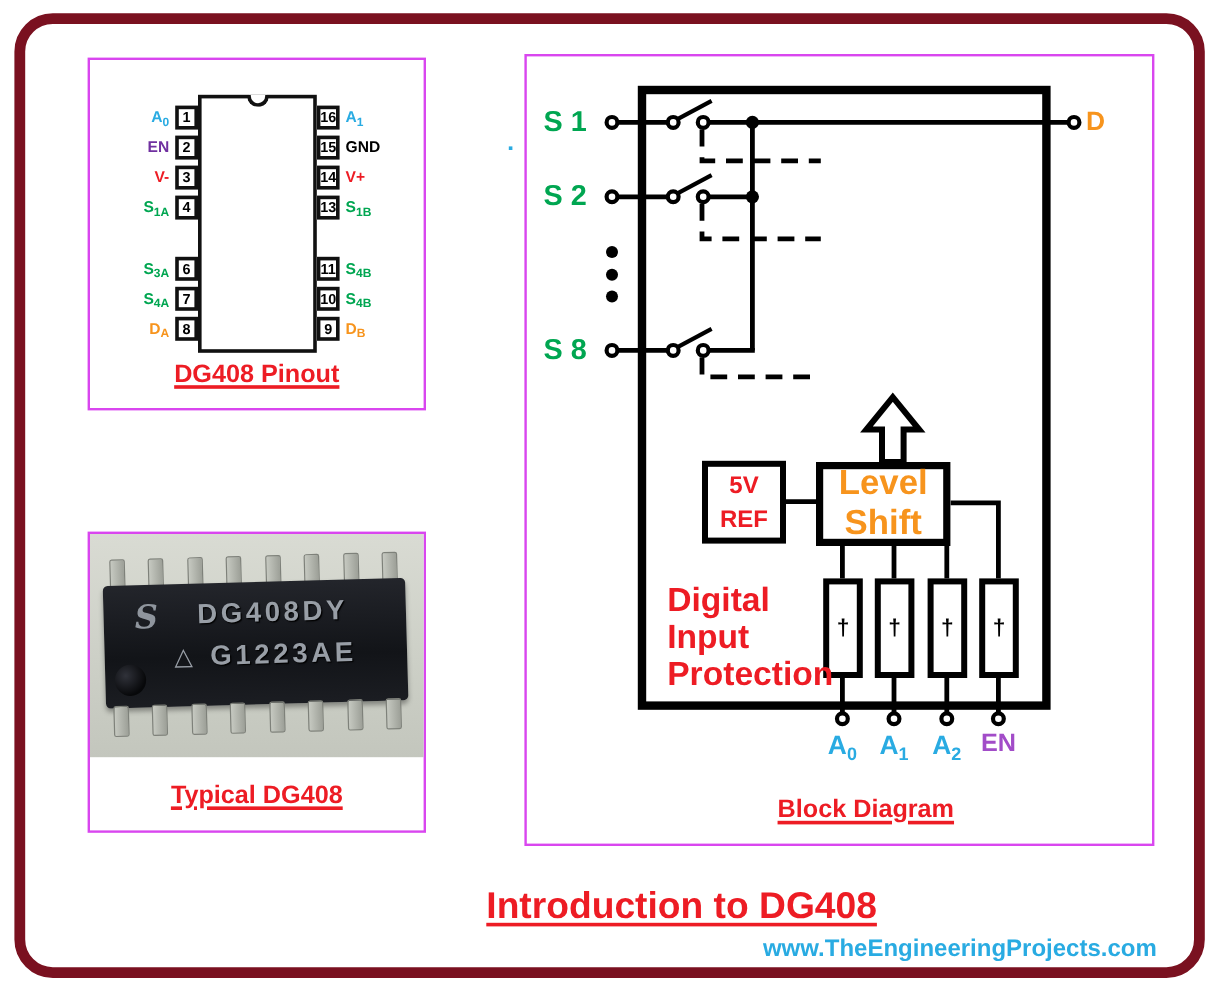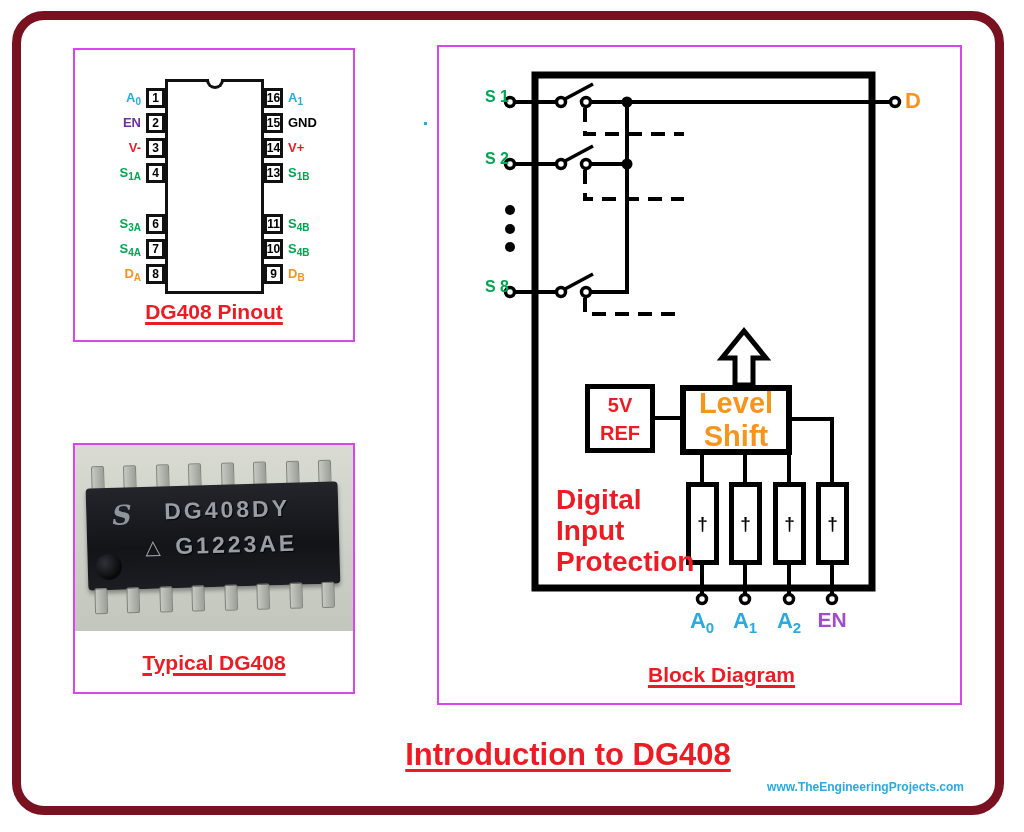--- a/index.html
+++ b/index.html
@@ -68,35 +68,35 @@
   .bd-decoder { left:245px; top:73px; width:106px; height:210px; color:#8b0000;
                 font-size:20px; line-height:39px; }
   .bd-decoder .inner { transform:translateY(-26px); }
   .bd-ref   { left:146px; top:337px; width:70px; height:69px; border-width:5px;
               color:#ed1c24; font-size:20px; line-height:28px; }
   .bd-level { left:241px; top:338px; width:112px; height:70px;
               color:#f7941d; font-size:29px; line-height:33px; }
   .bd-prot { position:absolute; top:435px; width:33px; height:83px; border:5px solid #000;
              background:#fff; display:flex; align-items:center; justify-content:center;
              font-size:19px; font-weight:bold; color:#000; }
-  .s-label { position:absolute; left:14px; font-size:16px; font-weight:bold; color:#00a651;margin-left:32px; }
+  .s-label { position:absolute; left:14px; font-size:24px; font-weight:bold; color:#00a651; }
   .d-label { position:absolute; left:466px; top:41px; font-size:22px; font-weight:bold; color:#f7941d; }
   .dip-label { position:absolute; left:117px; top:437px; font-size:28px; font-weight:bold;
                color:#ed1c24; line-height:31px; }
   .addr { position:absolute; top:561px; width:46px; text-align:center;
           font-size:22px; font-weight:bold; color:#29abe2; }
   .addr sub { font-size:15px; vertical-align:-5px; }
   .addr.en { color:#a24cc8; font-size:21px; }
   .bd-caption { left:22px; top:616px; }
 
   
   .main-title { position:absolute; left:56px; top:737px; width:1024px; text-align:center;
                 font-size:31px; font-weight:bold; color:#ed1c24; text-decoration:underline;
                 text-underline-offset:4px; text-decoration-thickness:3px; }
-  .watermark { position:absolute; right:60px; top:780px; font-size:12px; font-weight:bold;
+  .watermark { position:absolute; right:60px; top:780px; font-size:20px; font-weight:bold;
                color:#29abe2; }
   .speck { position:absolute; left:424px; top:122px; width:3px; height:3px; background:#29abe2; }
 </style>
 </head>
 <body>
 
 <div id="canvas">
   <div class="frame"></div>
   <div class="speck"></div>
 

